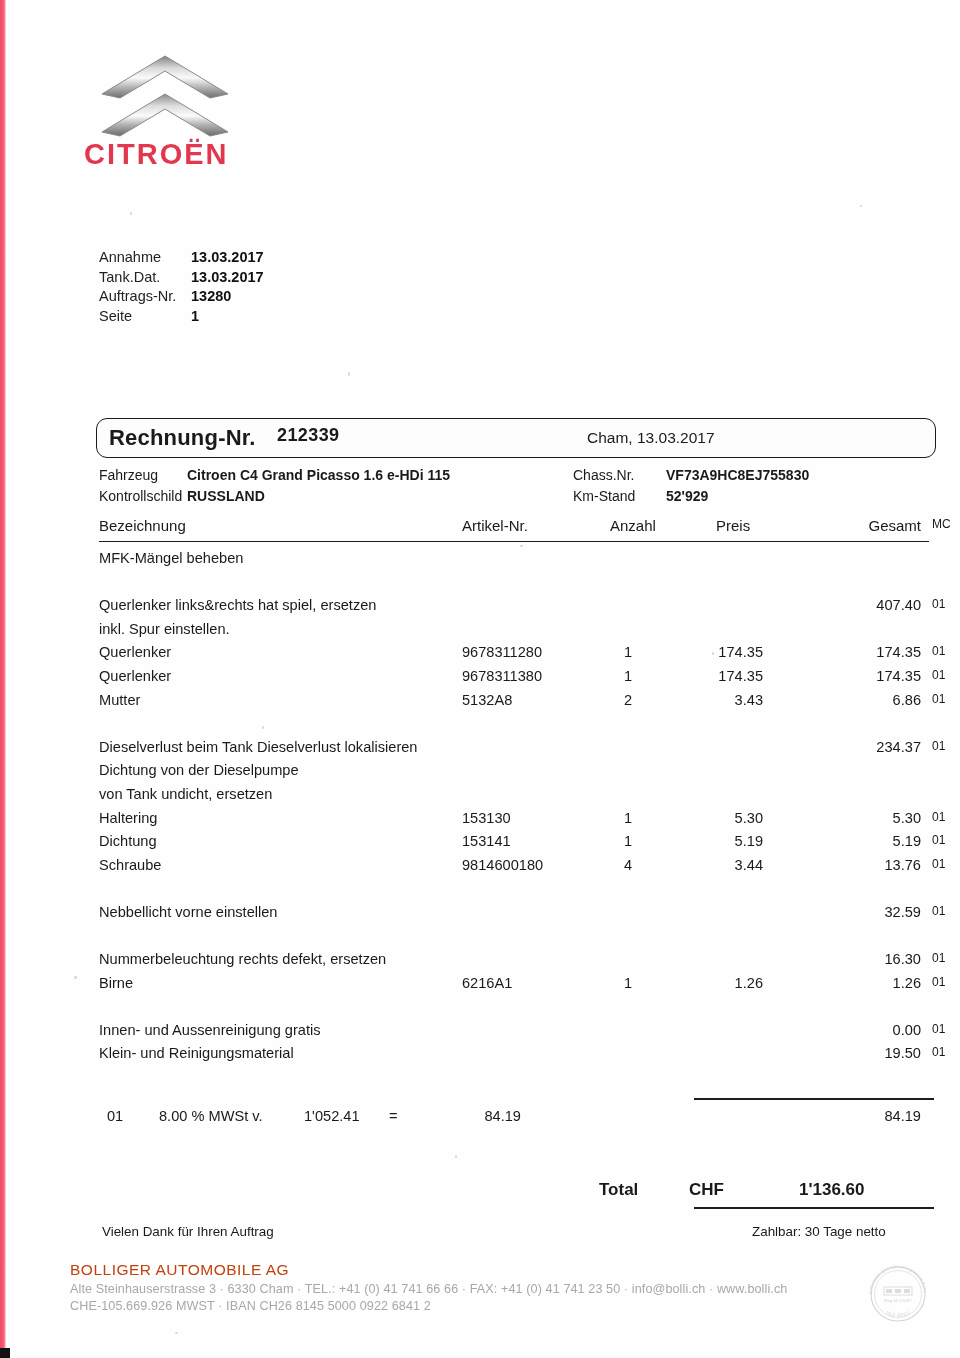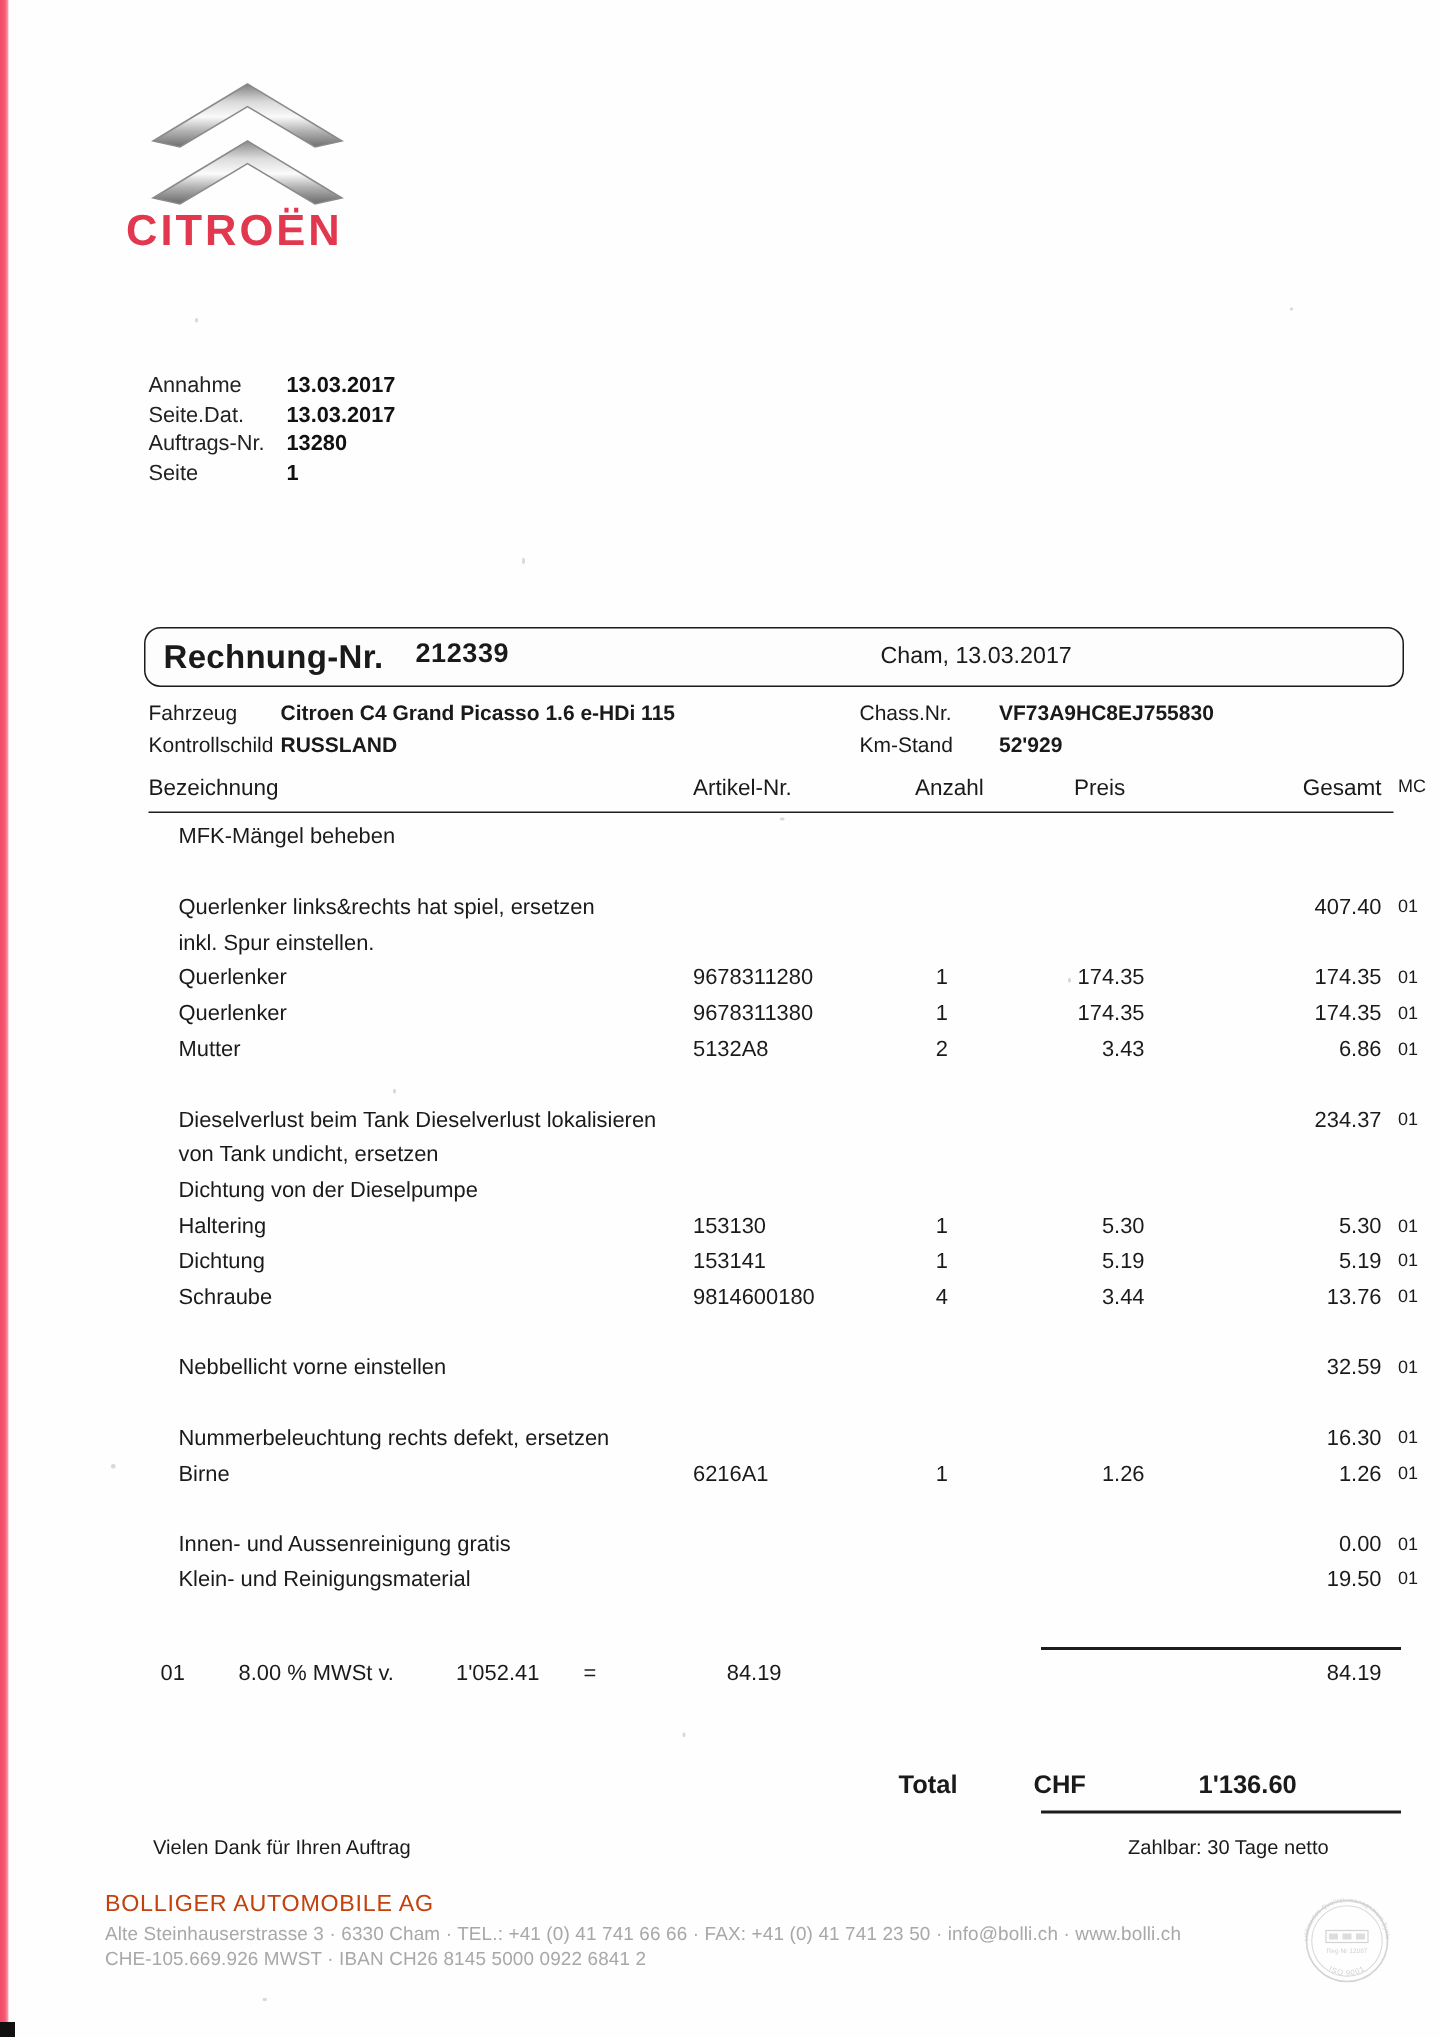--- a/index.html
+++ b/index.html
@@ -147,21 +147,21 @@
     left: 0; top: 33px;
     width: 836px;
   }
   .line {
     position: relative;
     height: 23.6px;
     font-size: 14.6px;
   }
   .line.gap { height: 23.6px; }
   .line .c { position: absolute; top: 0; white-space: nowrap; }
-  .c-desc  { left: 0; margin-left: 20px; }
+  .c-desc  { left: 0; }
   .c-art   { left: 363px; }
   .c-qty   { left: 483px; width: 50px; text-align: right; }
   .c-price { left: 582px; width: 82px; text-align: right; }
   .c-total { left: 700px; width: 122px; text-align: right; }
   .c-mc    { left: 833px; font-size: 12px; top: 2px; }
 
   
   .vat-rule {
     position: absolute;
     left: 694px; top: 1098px;
@@ -293,21 +293,21 @@
     </div>
     <div class="brandword">CITROËN</div>
   </div>
 
   <div class="meta">
     <div class="row">
       <span class="k">Annahme</span>
       <span class="v">13.03.2017</span>
     </div>
     <div class="row">
-      <span class="k">Seite.Dat.</span>
+      <span class="k">Tank.Dat.</span>
       <span class="v">13.03.2017</span>
     </div>
     <div class="row">
       <span class="k">Auftrags-Nr.</span>
       <span class="v">13280</span>
     </div>
     <div class="row">
       <span class="k">Seite</span>
       <span class="v">1</span>
     </div>
@@ -403,29 +403,29 @@
         <div class="line gap"></div>
         <div class="line">
           <span class="c c-desc">Dieselverlust beim Tank Dieselverlust lokalisieren</span>
           <span class="c c-art"></span>
           <span class="c c-qty"></span>
           <span class="c c-price"></span>
           <span class="c c-total">234.37</span>
           <span class="c c-mc">01</span>
         </div>
         <div class="line">
-          <span class="c c-desc">von Tank undicht, ersetzen</span>
+          <span class="c c-desc">Dichtung von der Dieselpumpe</span>
           <span class="c c-art"></span>
           <span class="c c-qty"></span>
           <span class="c c-price"></span>
           <span class="c c-total"></span>
           <span class="c c-mc"></span>
         </div>
         <div class="line">
-          <span class="c c-desc">Dichtung von der Dieselpumpe</span>
+          <span class="c c-desc">von Tank undicht, ersetzen</span>
           <span class="c c-art"></span>
           <span class="c c-qty"></span>
           <span class="c c-price"></span>
           <span class="c c-total"></span>
           <span class="c c-mc"></span>
         </div>
         <div class="line">
           <span class="c c-desc">Haltering</span>
           <span class="c c-art">153130</span>
           <span class="c c-qty">1</span>

